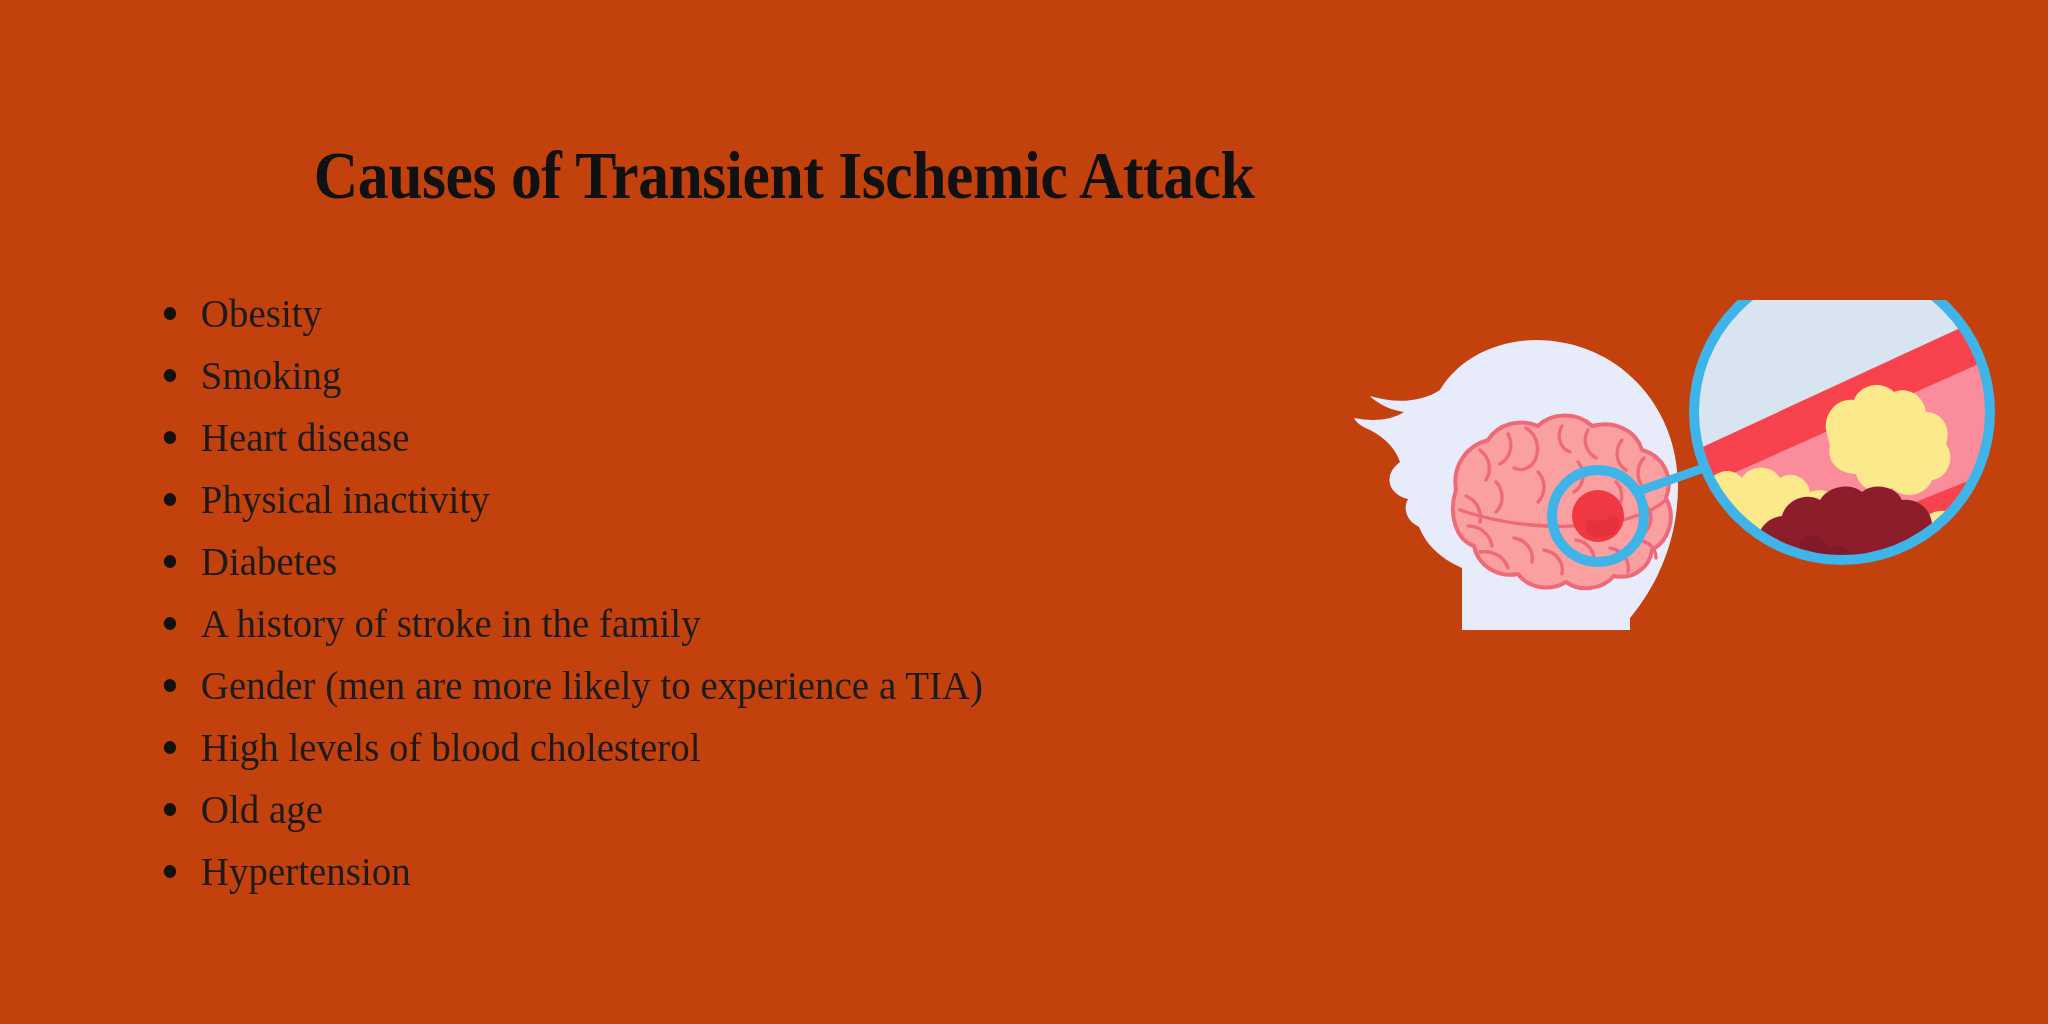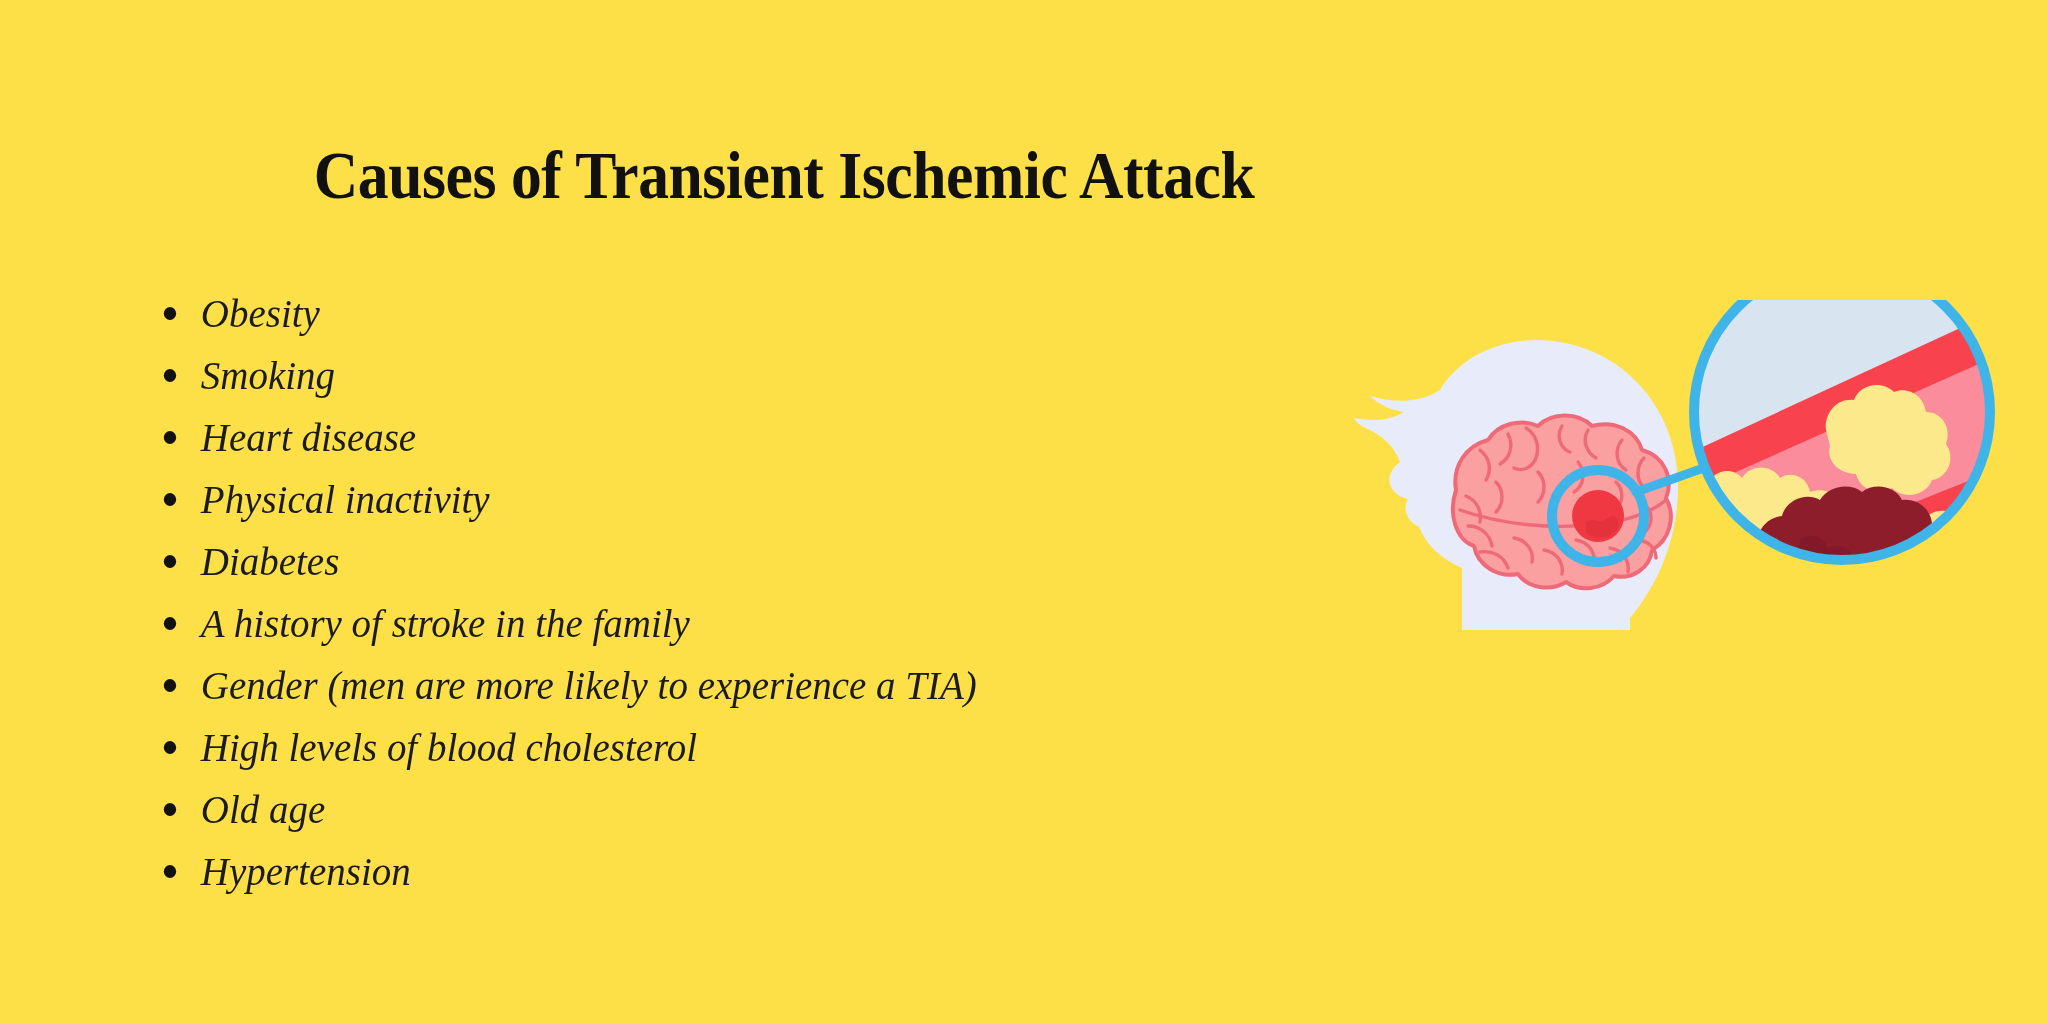--- a/index.html
+++ b/index.html
@@ -10,21 +10,21 @@
     width: 2048px;
     height: 1024px;
     overflow: hidden;
     background: #d8e5f0;
     font-family: "Liberation Serif", "DejaVu Serif", serif;
   }
   #page {
     position: relative;
     width: 2048px;
     height: 1024px;
-    background: #fde047;
+    background: #c2410c;
   }
 
   
   #title {
     position: absolute;
     left: 0;
     top: 92px;
     width: 1568px;
     text-align: center;
     font-family: "Liberation Serif", "DejaVu Serif", serif;
@@ -39,21 +39,20 @@
 
   
   #causes-list {
     position: absolute;
     left: 160px;
     top: 282px;
     margin: 0;
     padding: 0;
     list-style: none;
     width: 1200px;
-    font-style: italic;
   }
   #causes-list li {
     position: relative;
     font-family: "Liberation Serif", "DejaVu Serif", serif;
     font-size: 41px;
     line-height: 62px;
     color: #1b1b1b;
     padding-left: 43px;
     white-space: nowrap;
     transform: scaleX(0.95);

